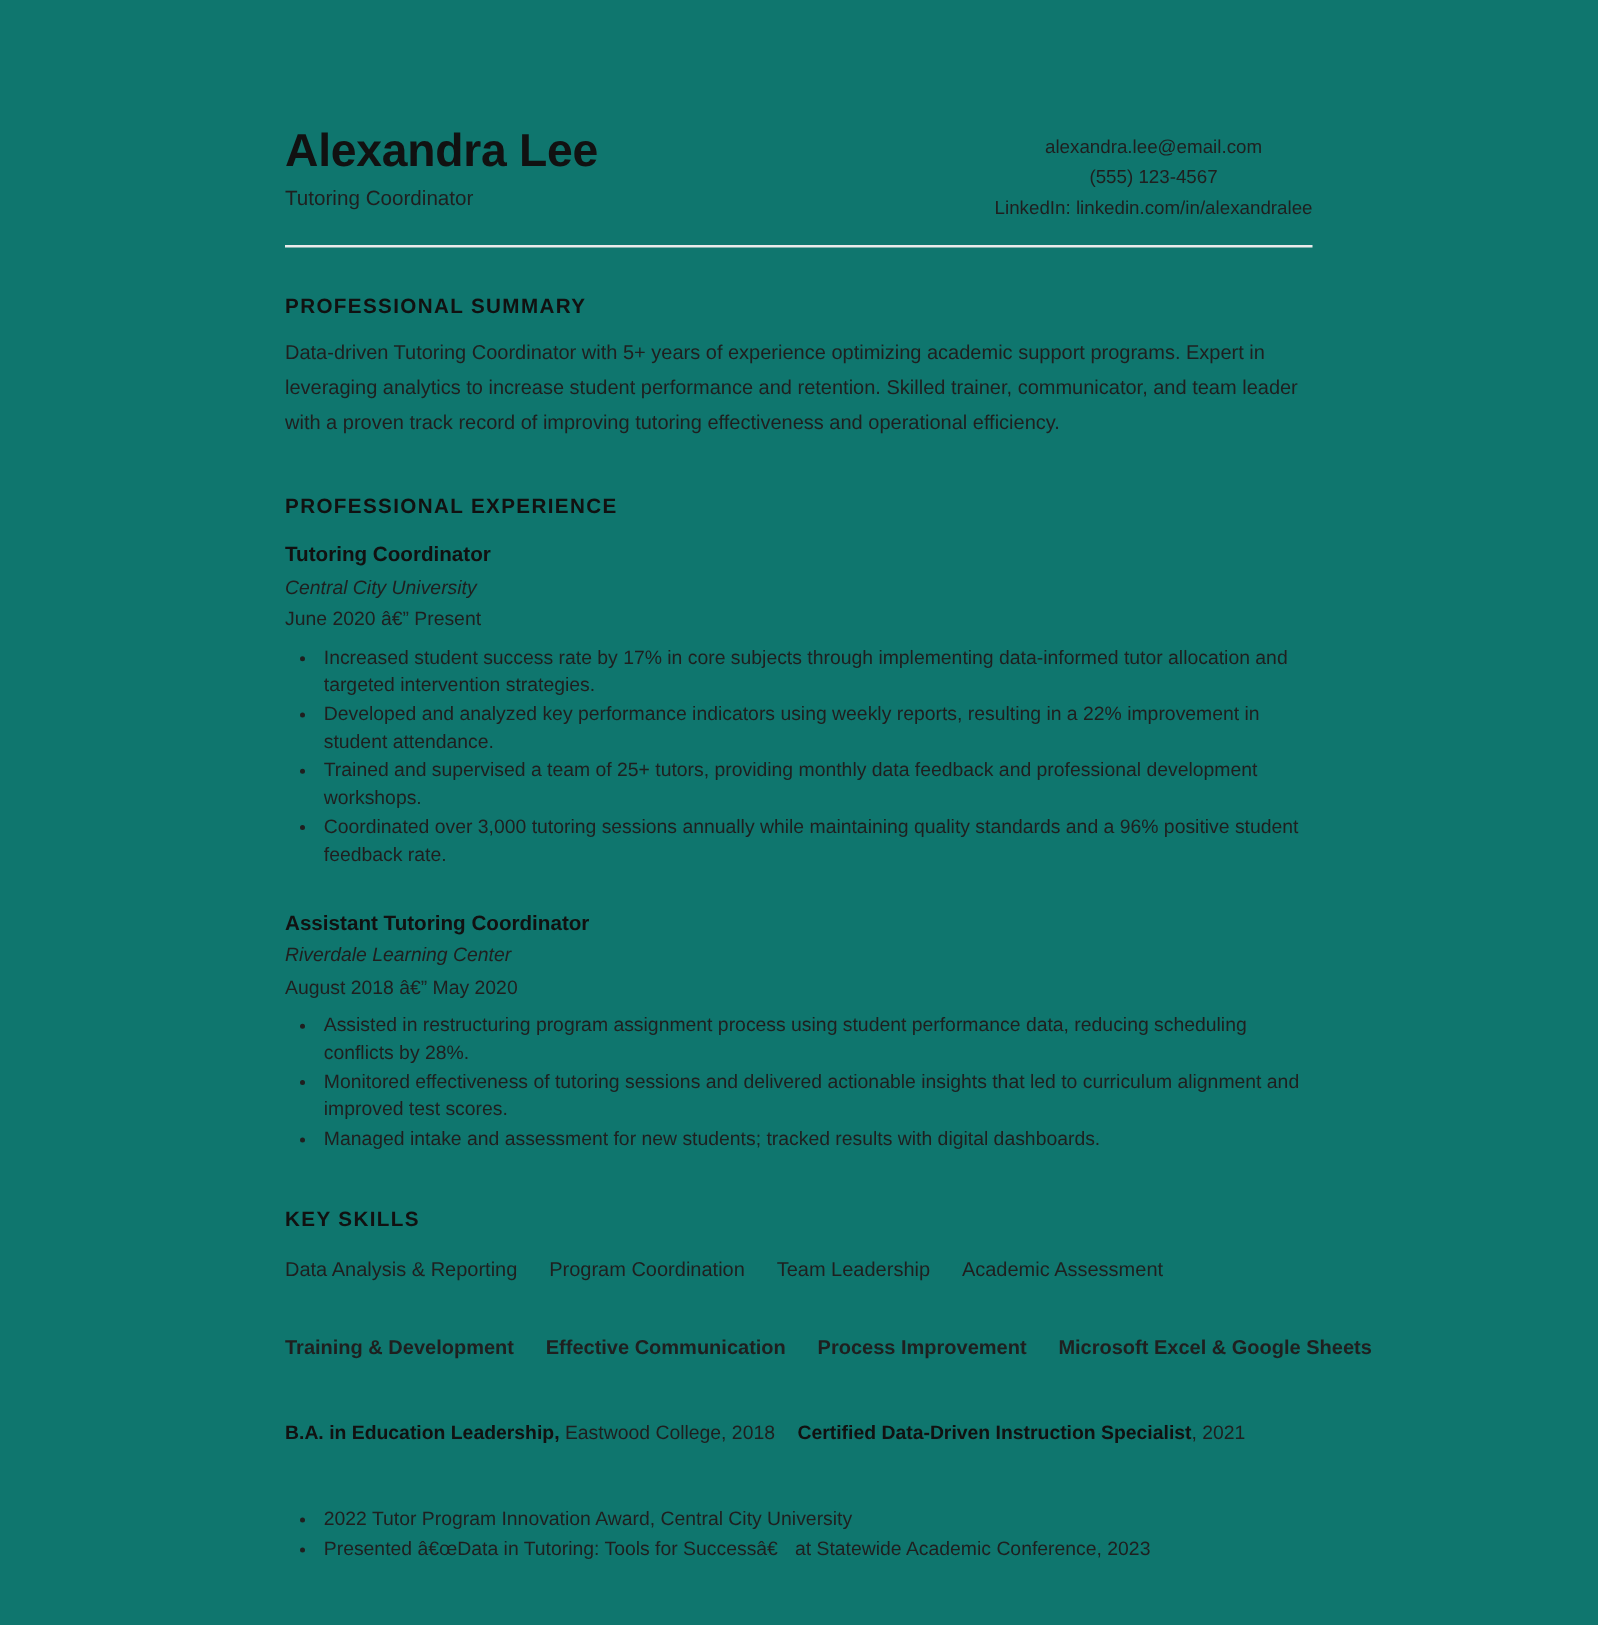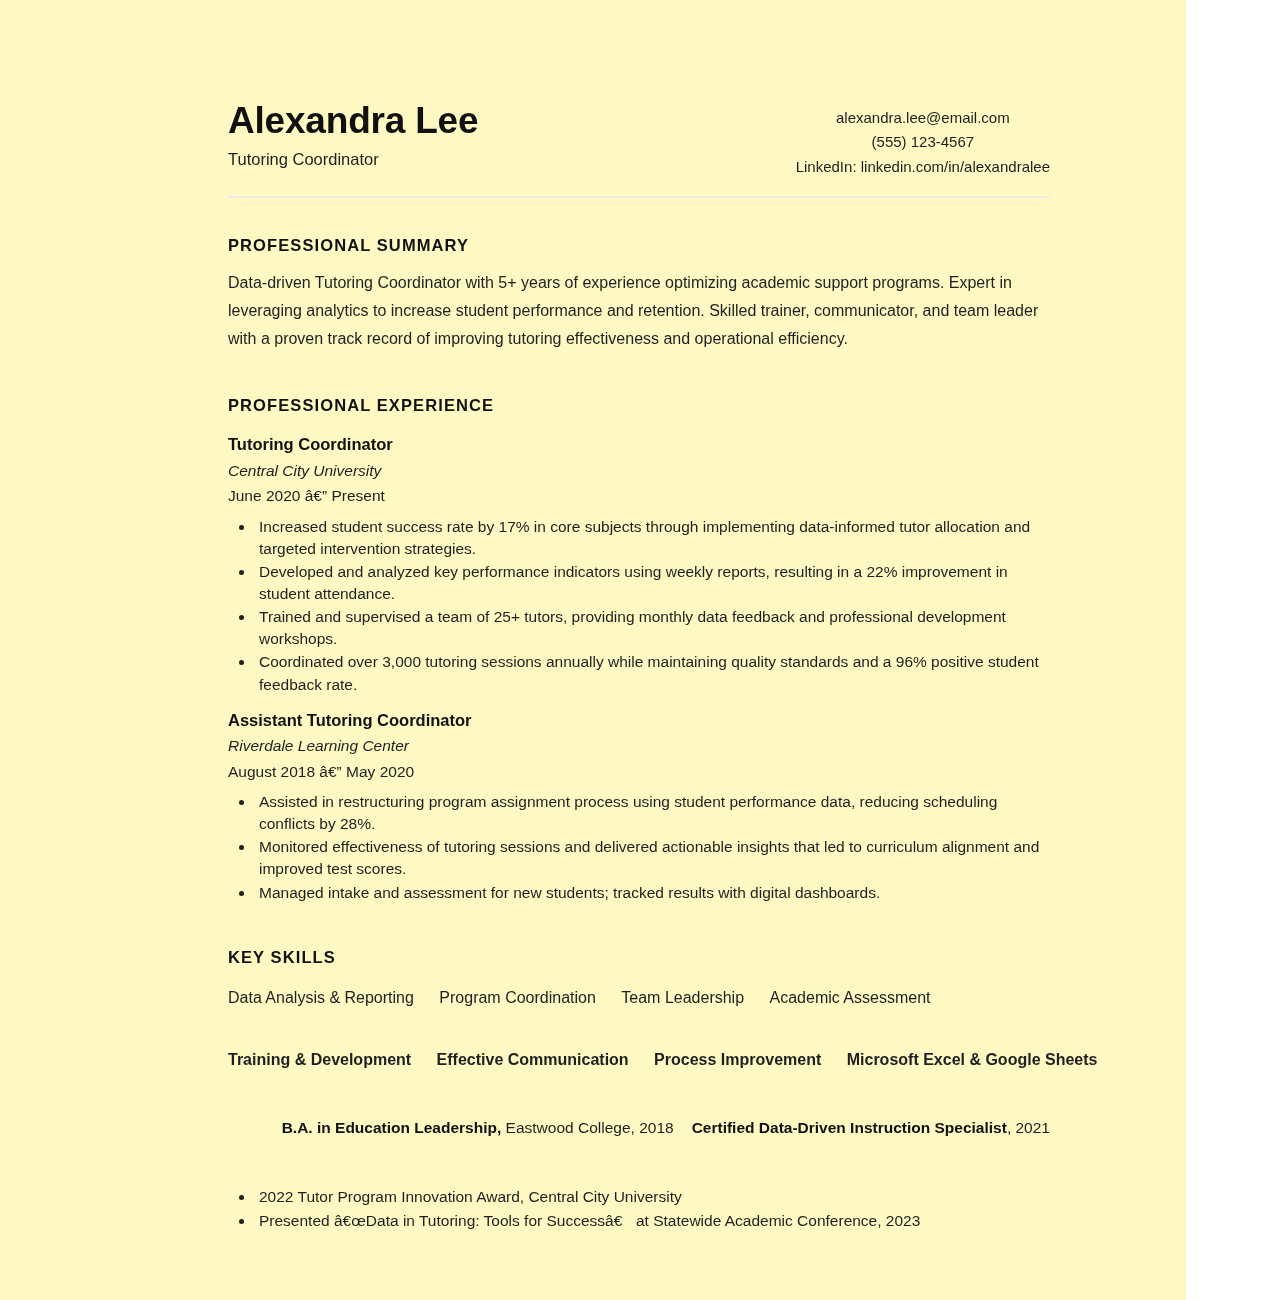--- a/index.html
+++ b/index.html
@@ -9,23 +9,23 @@
   }
   body {
     width: 1278px;
     height: 1300px;
     font-family: "Liberation Sans", sans-serif;
     color: #1a1a1a;
     -webkit-font-smoothing: antialiased;
   }
   .page {
     position: relative;
-    width: 1186px;
+    width: 1278px;
     height: 1300px;
-    background: #fef9c3;
+    background: #0f766e;
     box-sizing: border-box;
   }
   .content {
     position: absolute;
     left: 228px;
     top: 96px;
     width: 822px;
   }
 
   
@@ -86,21 +86,21 @@
   .summary-body {
     font-size: 16px;
     line-height: 1.75;
     color: #1f1f1f;
     margin-top: 14px;
     max-width: 822px;
   }
 
   
   .job { margin-top: 18px; }
-  .job + .job { margin-top: 13px; }
+  .job + .job { margin-top: 32px; }
   .job-role {
     font-size: 16.5px;
     font-weight: bold;
     color: #111111;
     line-height: 1.35;
   }
   .job-company {
     font-size: 15.5px;
     font-style: italic;
     color: #1f1f1f;
@@ -137,21 +137,20 @@
   .skills-row-2 { margin-top: 40px; font-weight: bold; }
   .skill { display: inline-block; }
   .skill + .skill { margin-left: 21px; }
 
   
   .edu-line {
     font-size: 15.5px;
     color: #1f1f1f;
     margin-top: 19px;
     line-height: 1.45;
-    text-align: right;
   }
   .edu-entry { display: inline; }
   .edu-entry + .edu-entry { margin-left: 18px; }
   .edu-bold { font-weight: bold; color: #111111; }
   .edu-rest { font-weight: normal; }
 
   
   ul.achieve-list {
     margin: 14px 0 0 0;
     padding-left: 27px;

